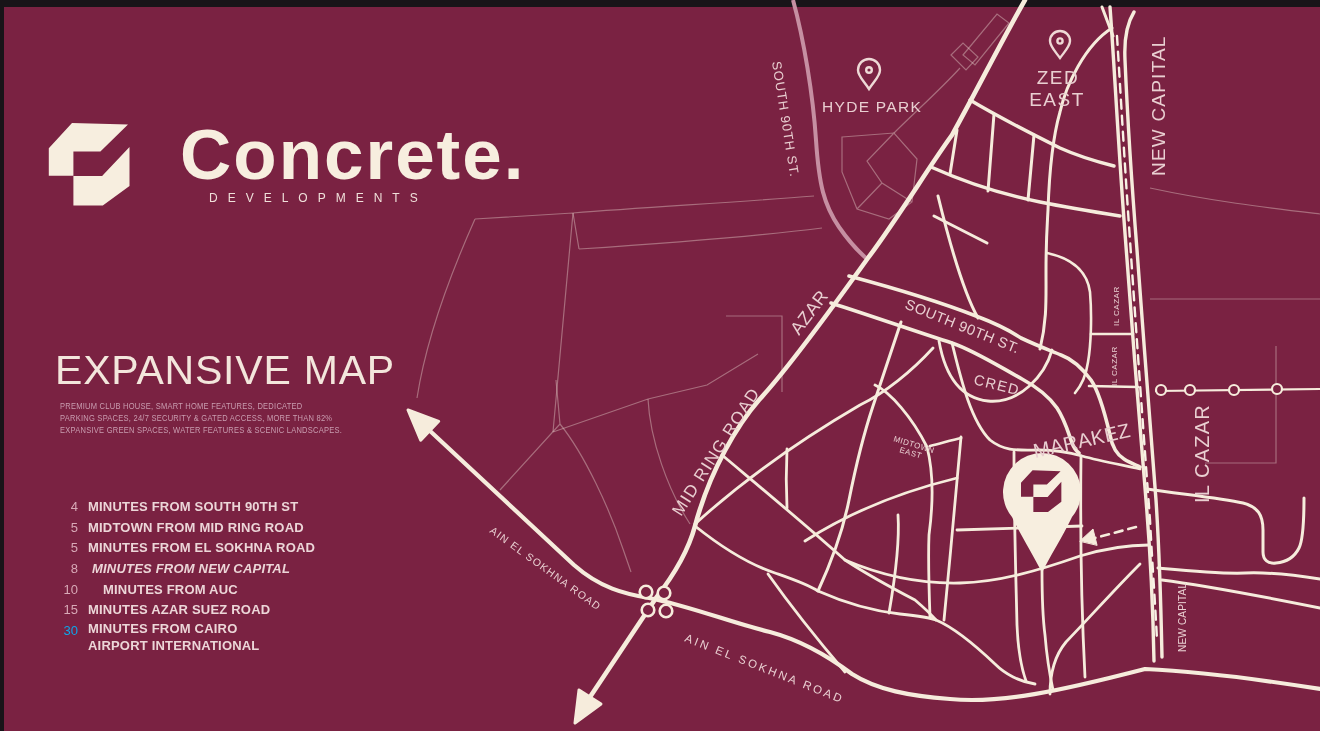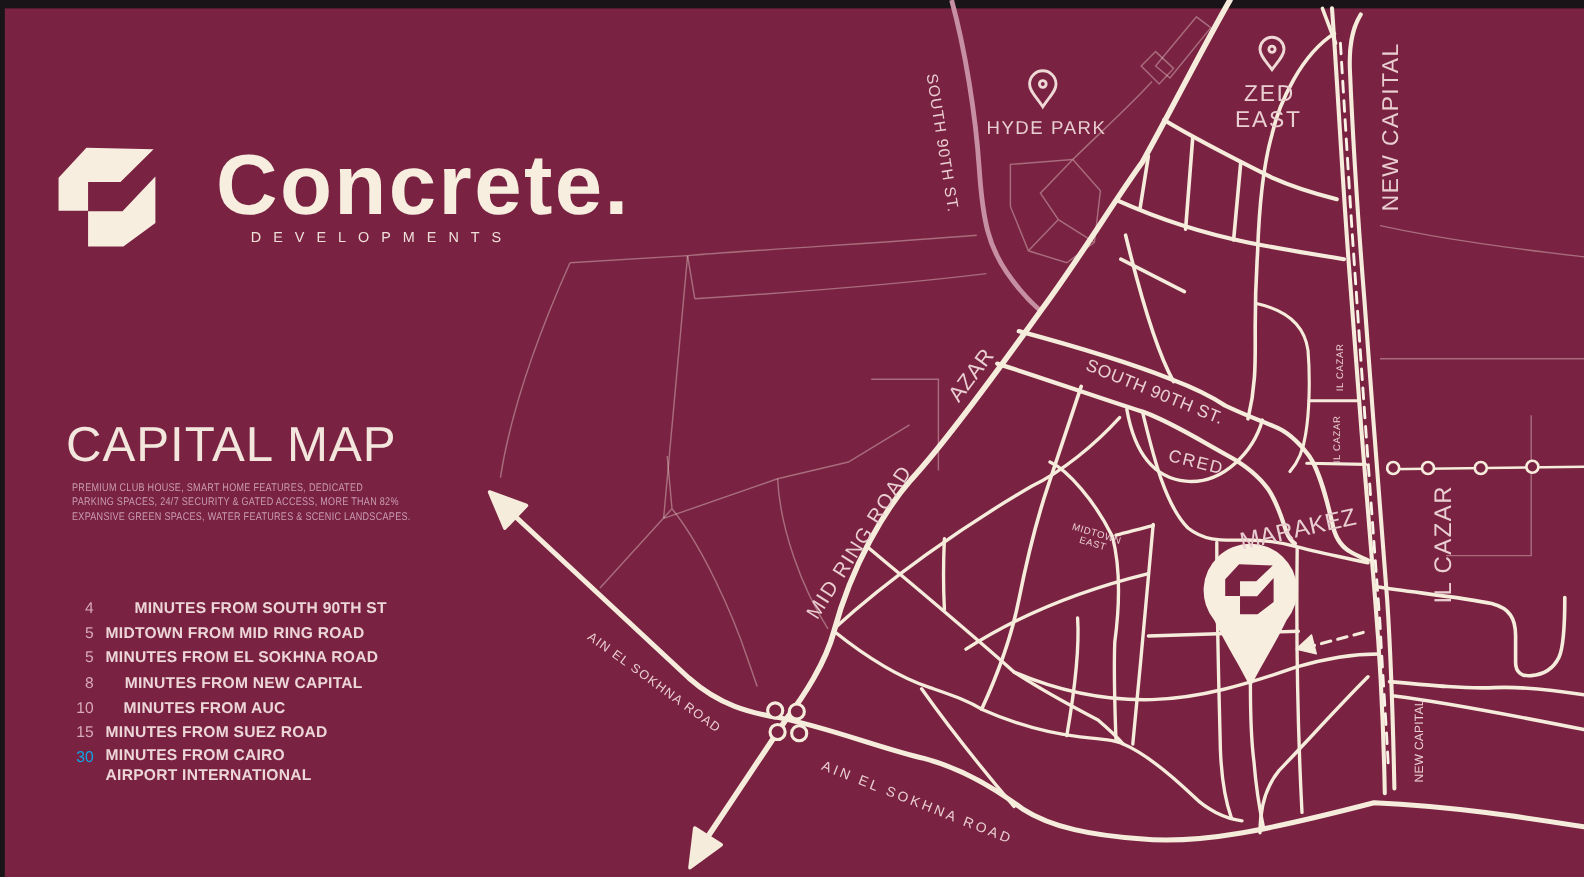--- a/index.html
+++ b/index.html
@@ -16,47 +16,47 @@
 
 <svg class="abs" style="left:44px;top:116.5px;" width="100" height="95" viewBox="0 0 100 92">
 <polygon fill="#f7eedf" points="28,4.6 84,5.9 56.4,33.1 29.4,33.1 29.4,57.2 4.8,57.2 4.8,29.7"></polygon>
 <polygon fill="#f7eedf" points="85.5,28.5 85.5,67.4 58.8,86.9 29.4,86.9 29.4,57.6 58.1,57.6"></polygon>
 </svg>
 
 <div class="abs" style="left:156px;top:114px;font-size:71px;font-weight:700;color:#f7eedf;letter-spacing:2px;margin-left:24px;">Concrete.</div>
 
 <div class="abs" style="left:209px;top:191px;font-size:12px;color:#f0e0da;letter-spacing:10px;">DEVELOPMENTS</div>
 
-<div class="abs" style="left:55px;top:347px;font-size:41px;color:#f3e6dc;letter-spacing:0.8px;">CAPITAL MAP</div>
+<div class="abs" style="left:55px;top:347px;font-size:41px;color:#f3e6dc;letter-spacing:0.8px;">EXPANSIVE MAP</div>
 
 <div class="abs" style="left:60px;top:401px;font-size:9.3px;line-height:11.9px;color:#c99db0;letter-spacing:.3px;transform:scaleX(.81);transform-origin:left top;">
 PREMIUM CLUB HOUSE, SMART HOME FEATURES, DEDICATED<br>
 PARKING SPACES, 24/7 SECURITY &amp; GATED ACCESS, MORE THAN 82%<br>
 EXPANSIVE GREEN SPACES, WATER FEATURES &amp; SCENIC LANDSCAPES.
 </div>
 
 <div class="abs" style="left:0;top:499px;width:400px;font-size:13px;font-weight:700;color:#ecd6d8;">
 
   <div style="position:absolute;top:0;left:55px;width:23px;text-align:right;color:#d8a9b7;font-weight:400;">4</div>
-  <div style="position:absolute;top:0;left:88px;letter-spacing:.2px;margin-left:24px;">MINUTES FROM SOUTH 90TH ST</div>
+  <div style="position:absolute;top:0;left:88px;letter-spacing:.2px;">MINUTES FROM SOUTH 90TH ST</div>
 
   <div style="position:absolute;top:20.5px;left:55px;width:23px;text-align:right;color:#d8a9b7;font-weight:400;">5</div>
   <div style="position:absolute;top:20.5px;left:88px;letter-spacing:.2px;">MIDTOWN FROM MID RING ROAD</div>
 
   <div style="position:absolute;top:41px;left:55px;width:23px;text-align:right;color:#d8a9b7;font-weight:400;">5</div>
   <div style="position:absolute;top:41px;left:88px;letter-spacing:.2px;">MINUTES FROM EL SOKHNA ROAD</div>
 
   <div style="position:absolute;top:62px;left:55px;width:23px;text-align:right;color:#d8a9b7;font-weight:400;">8</div>
-  <div style="position:absolute;top:62px;left:104px;letter-spacing:.2px;">MINUTES FROM NEW CAPITAL</div>
+  <div style="position:absolute;top:62px;left:92px;letter-spacing:.2px;font-style:italic;">MINUTES FROM NEW CAPITAL</div>
 
   <div style="position:absolute;top:82.5px;left:55px;width:23px;text-align:right;color:#d8a9b7;font-weight:400;">10</div>
   <div style="position:absolute;top:82.5px;left:103px;letter-spacing:.2px;text-align:right;">MINUTES FROM AUC</div>
 
   <div style="position:absolute;top:103px;left:55px;width:23px;text-align:right;color:#d8a9b7;font-weight:400;">15</div>
-  <div style="position:absolute;top:103px;left:88px;letter-spacing:.2px;">MINUTES FROM SUEZ ROAD</div>
+  <div style="position:absolute;top:103px;left:88px;letter-spacing:.2px;">MINUTES AZAR SUEZ ROAD</div>
 
   <div style="position:absolute;top:124px;left:55px;width:23px;text-align:right;color:#0ea5e9;font-weight:400;">30</div>
   <div style="position:absolute;top:121px;left:88px;letter-spacing:.2px;line-height:17px;">MINUTES FROM CAIRO<br>AIRPORT INTERNATIONAL</div>
 </div>
 
 <svg class="abs" style="left:0;top:0;" width="1320" height="731" viewBox="0 0 1320 731" fill="none">
 
 <g stroke="#e7d4cd" stroke-opacity="0.42" stroke-width="1.2" fill="none">
 
   <path d="M 475,219 L 573,213 M 475,219 C 450,275 426,340 417,398 M 573,213 C 566,290 558,370 553,432 M 553,432 L 648,399 L 707,385 L 758,354"></path>

